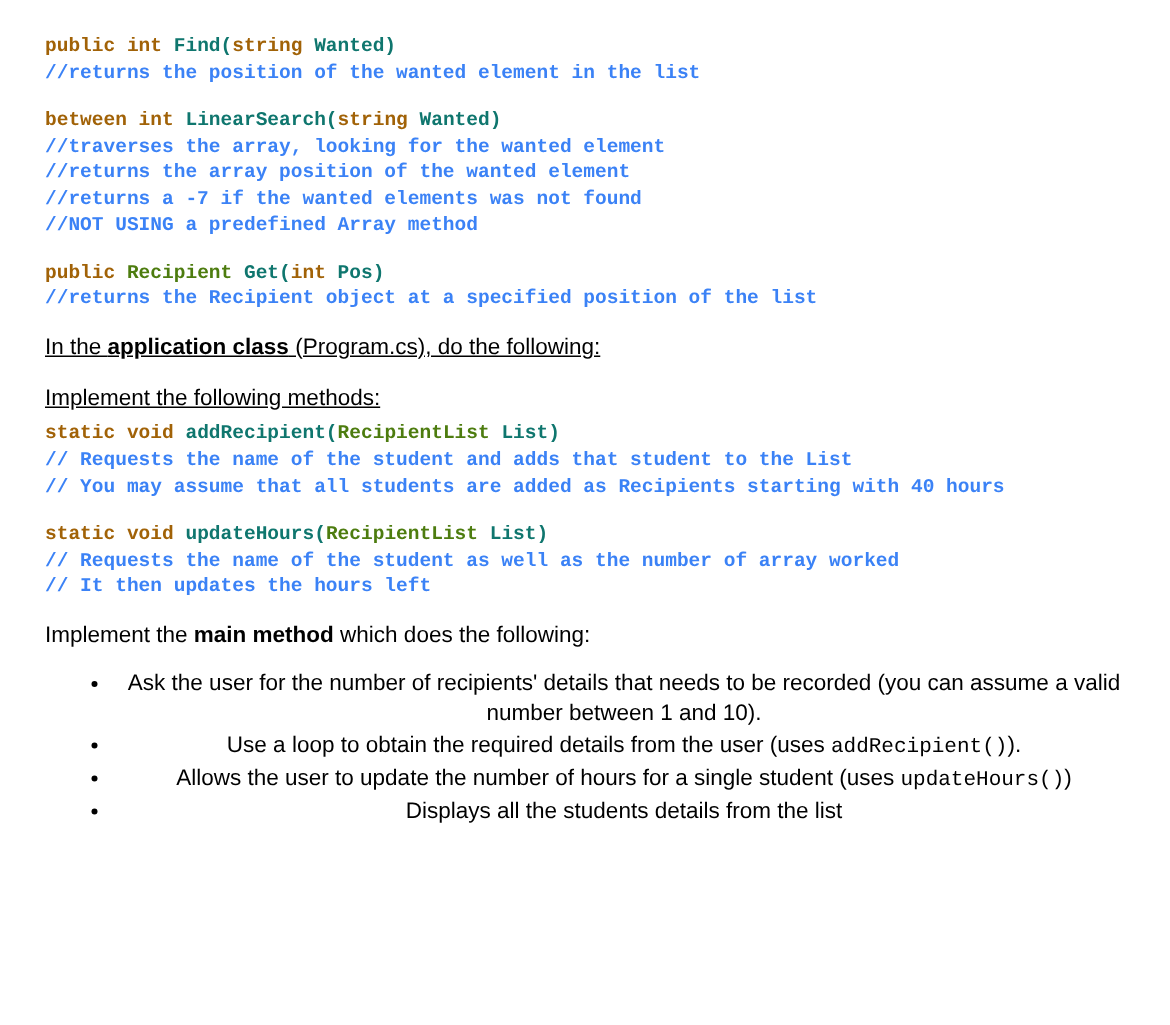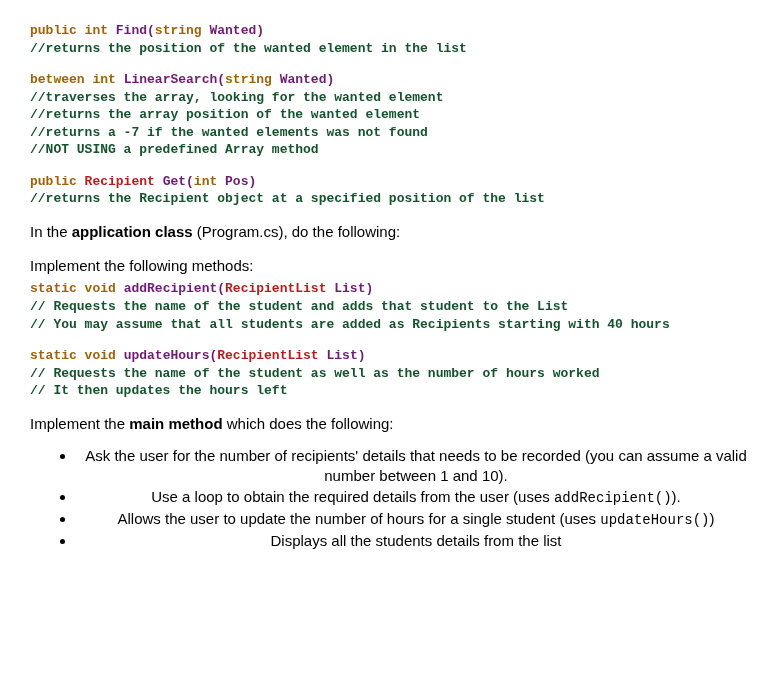--- a/index.html
+++ b/index.html
@@ -17,43 +17,43 @@
     }
     .code-block {
       font-family: Consolas, 'Courier New', monospace;
       font-size: 13px;
       font-weight: bold;
       line-height: 1.35;
       white-space: pre;
       margin-bottom: 14px;
     }
     .kw { color: #a16207; }
-    .type { color: #b91c1c; }
-    .comment { color: #14532d; }
-    .plain { color: #701a75; }
+    .type { color: #4d7c0f; }
+    .comment { color: #3b82f6; }
+    .plain { color: #0f766e; }
     .prose {
       font-size: 15px;
       line-height: 1.35;
       margin-bottom: 12px;
     }
     .prose .bold { font-weight: bold; }
     ul.main-list {
       list-style: disc;
       margin-left: 46px;
       padding-left: 0;
     }
     ul.main-list li {
       font-size: 15px;
       line-height: 1.35;
       margin-bottom: 1px;
       padding-left: 6px;
       text-align: center;
     }
     ul.main-list li .mono { font-family: Consolas, 'Courier New', monospace; font-size: 14px; }
-    .section-gap { margin-top: 14px; }
+    .section-gap { margin-top: 14px; text-decoration: underline; }
   </style>
 </head>
 <body>
 
 <div class="code-block"><span class="kw">public int</span><span class="plain"> Find(</span><span class="kw">string</span><span class="plain"> Wanted)</span>
 <span class="comment">//returns the position of the wanted element in the list</span></div>
 
 <div class="code-block"><span class="kw">between int</span><span class="plain"> LinearSearch(</span><span class="kw">string</span><span class="plain"> Wanted)</span>
 <span class="comment">//traverses the array, looking for the wanted element</span>
 <span class="comment">//returns the array position of the wanted element</span>
@@ -65,21 +65,21 @@
 
 <div class="prose section-gap"><span>In the </span><span class="bold">application class</span><span> (Program.cs), do the following:</span></div>
 
 <div class="prose section-gap">Implement the following methods:</div>
 
 <div class="code-block" style="margin-top:-8px;"><span class="kw">static void</span><span class="plain"> addRecipient(</span><span class="type">RecipientList</span><span class="plain"> List)</span>
 <span class="comment">// Requests the name of the student and adds that student to the List</span>
 <span class="comment">// You may assume that all students are added as Recipients starting with 40 hours</span></div>
 
 <div class="code-block"><span class="kw">static void</span><span class="plain"> updateHours(</span><span class="type">RecipientList</span><span class="plain"> List)</span>
-<span class="comment">// Requests the name of the student as well as the number of hours worked</span>
+<span class="comment">// Requests the name of the student as well as the number of array worked</span>
 <span class="comment">// It then updates the hours left</span></div>
 
 <div class="prose"><span>Implement the </span><span class="bold">main method</span><span> which does the following:</span></div>
 
 <ul class="main-list">
   <li><span>Ask the user for the number of recipients' details that needs to be recorded (you can assume a valid number between 1 and 10).</span></li>
   <li><span>Use a loop to obtain the required details from the user (uses </span><span class="mono">addRecipient()</span><span>).</span></li>
   <li><span>Allows the user to update the number of hours for a single student (uses </span><span class="mono">updateHours()</span><span>)</span></li>
   <li><span>Displays all the students details from the list</span></li>
 </ul>

